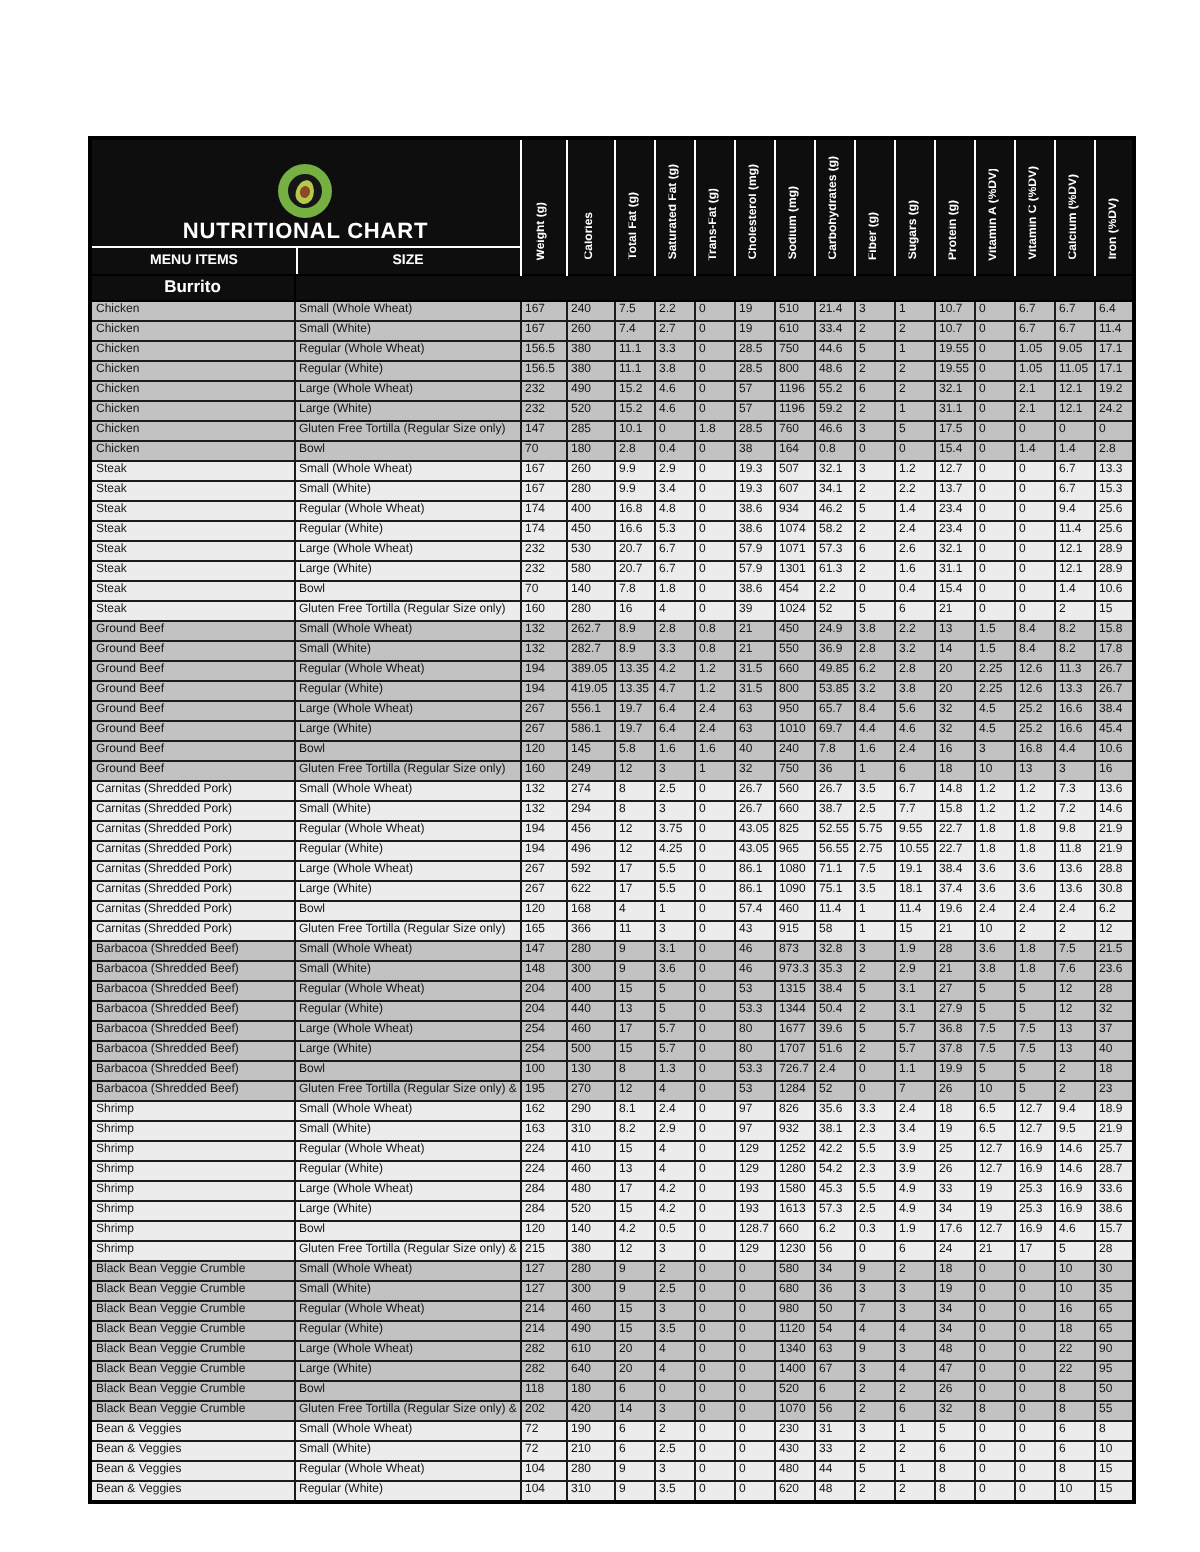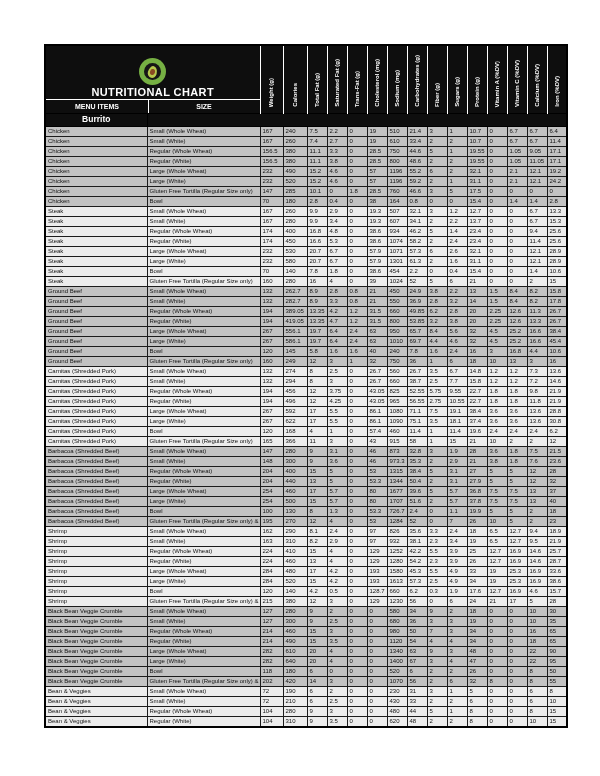--- a/index.html
+++ b/index.html
@@ -3,21 +3,21 @@
 <meta charset="utf-8">
 <style>
   * { box-sizing: border-box; margin: 0; padding: 0; }
   html, body { width: 600px; height: 776px; }
   body {
     background: #ffffff;
     position: relative;
     font-family: "Liberation Sans", sans-serif;
     overflow: hidden;
   }
-  .sheet { position: absolute; left: 44px; top: 44px; width: 490px; }
+  .sheet { position: absolute; left: 44px; top: 68px; width: 490px; }
   table {
     border-collapse: collapse;
     table-layout: fixed;
     width: 524px;
     border: 2px solid #000;
   }
   
   thead th { background: var(--header-bg, #0e0e0e); padding: 0; vertical-align: bottom; }
   th.hleft { border-right: 1px solid #fff; }
   .brand { height: 53px; display: flex; flex-direction: column; align-items: center; justify-content: flex-end; padding-bottom: 1px; }

